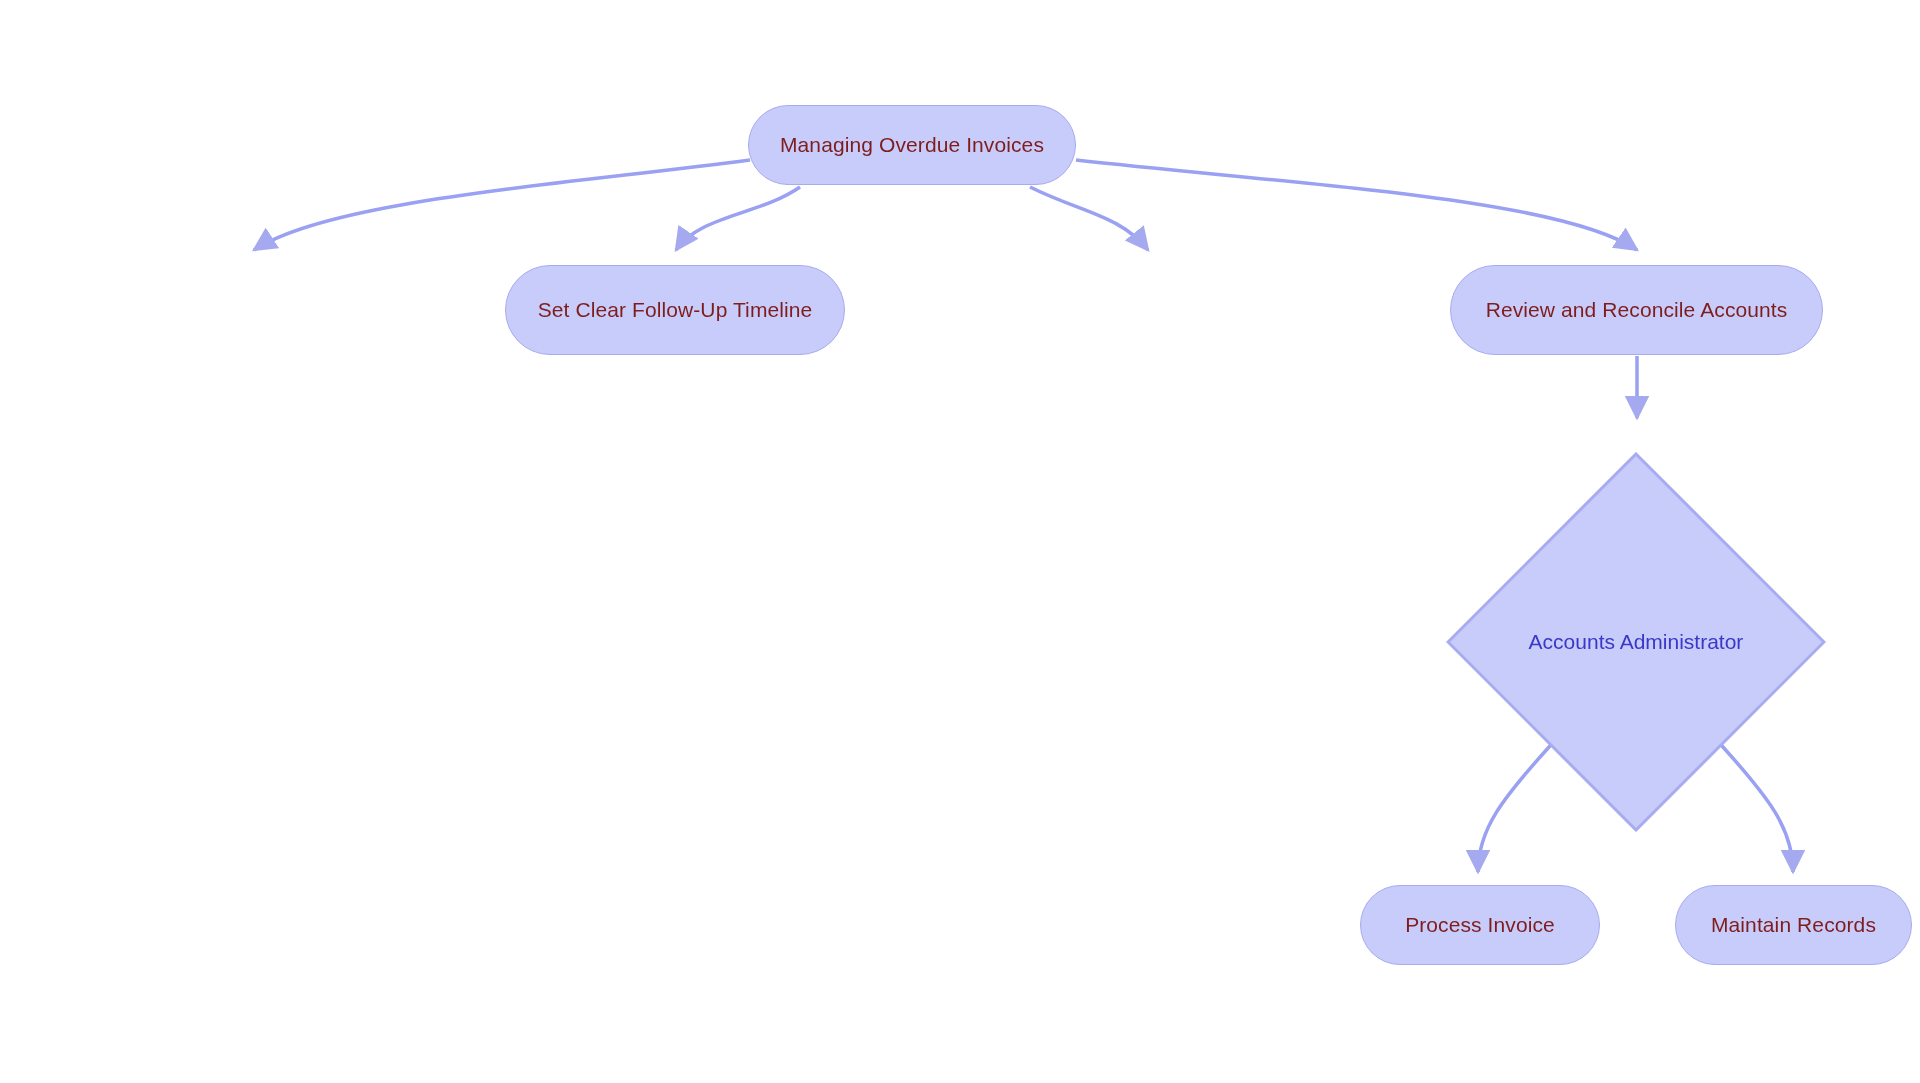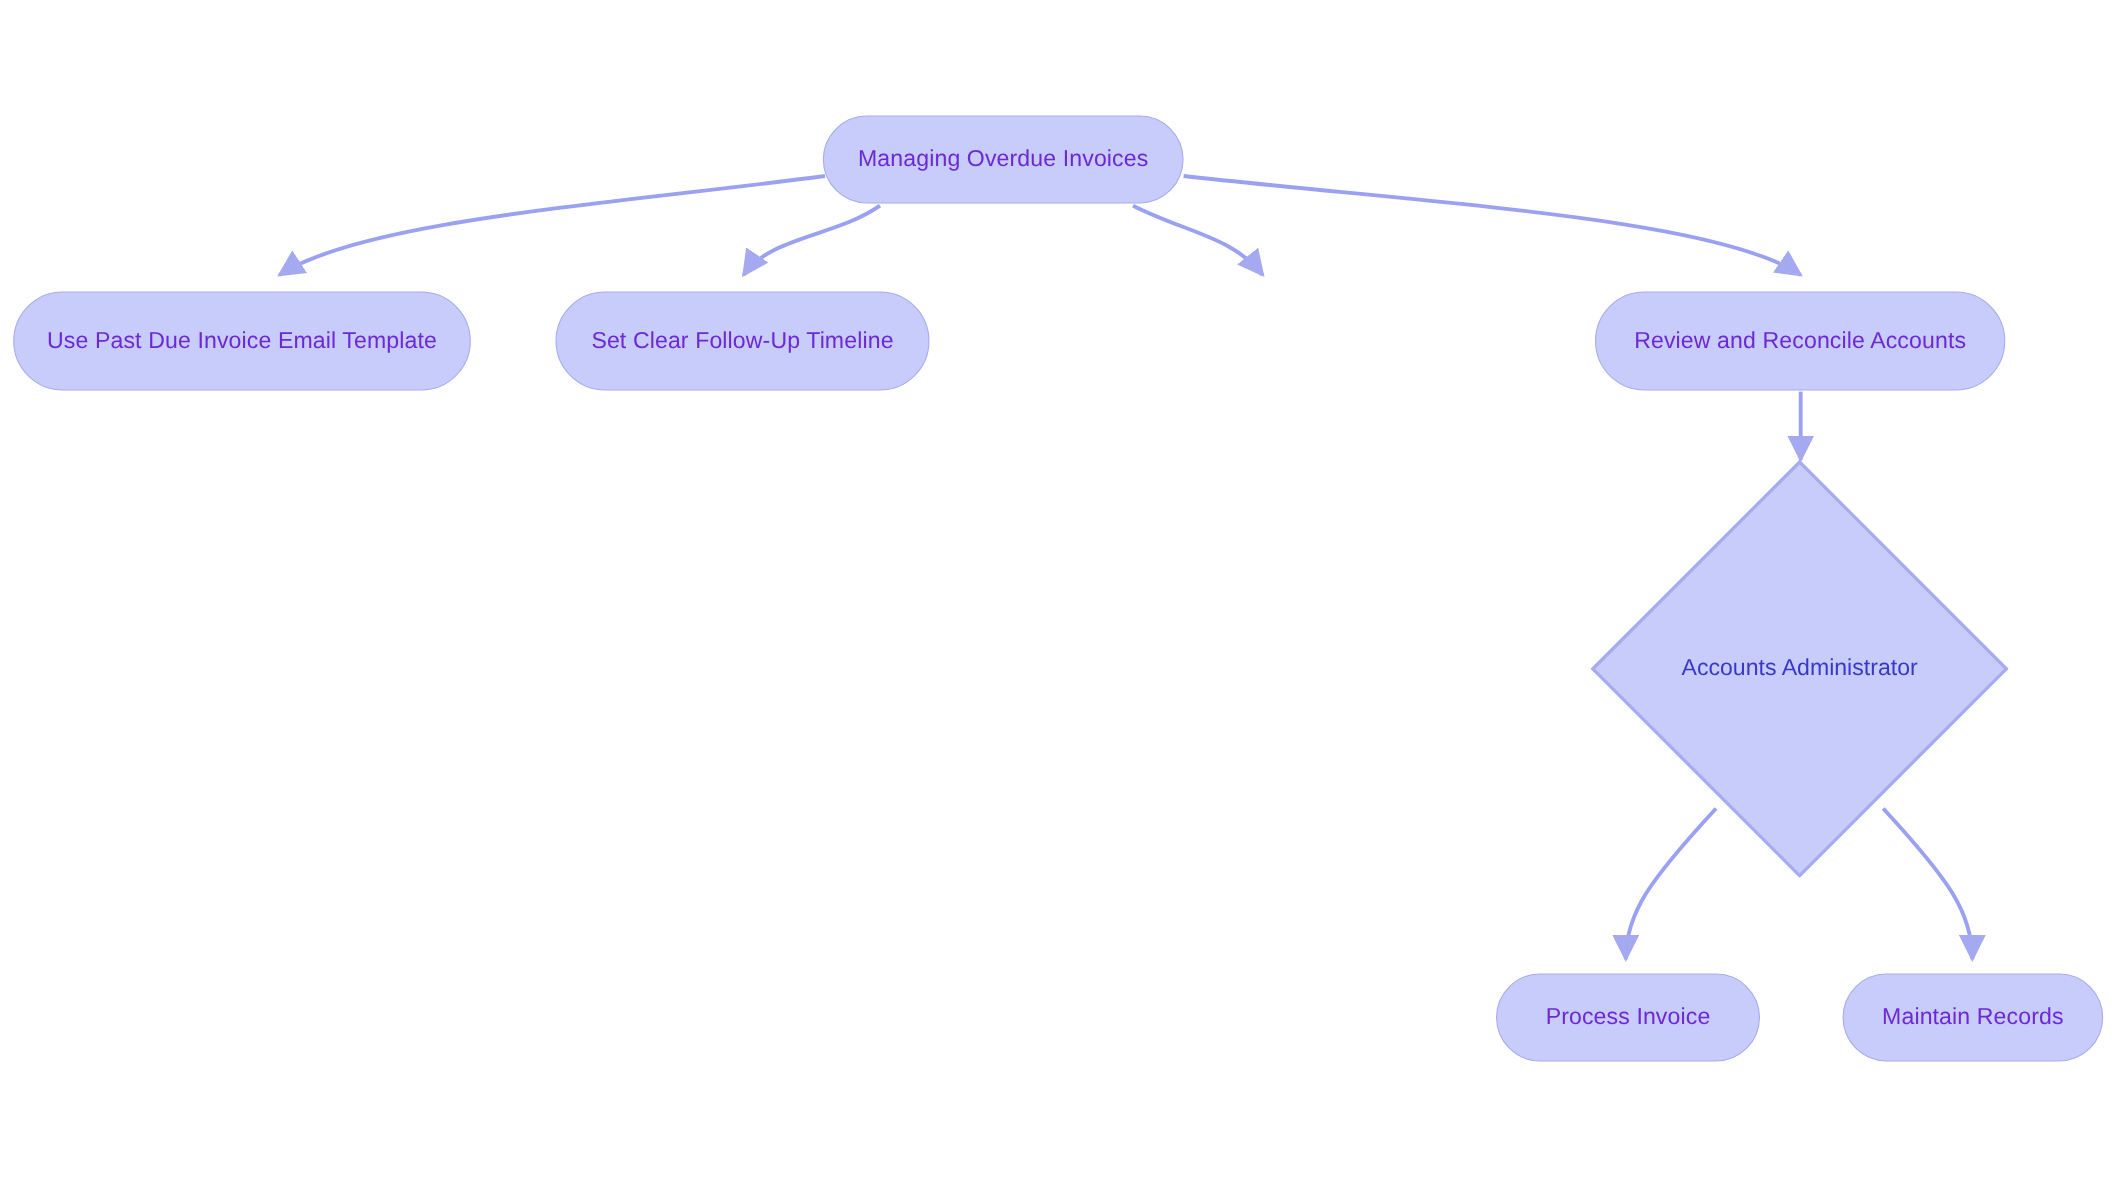--- a/index.html
+++ b/index.html
@@ -28,21 +28,21 @@
     height: 1083px;
     pointer-events: none;
   }
   .node {
     position: absolute;
     box-sizing: border-box;
     display: flex;
     align-items: center;
     justify-content: center;
     text-align: center;
-    color: #6d28d9;
+    color: #7f1d1d;
     font-family: "Liberation Sans", sans-serif;
     font-size: 21px;
     font-weight: 400;
     letter-spacing: 0.1px;
     line-height: 1.2;
     white-space: nowrap;
   }
   .node-rounded {
     background: #c8ccfa;
     border: 1.5px solid #a7abf0;
@@ -94,34 +94,31 @@
 
     <path d="M 1560 735 C 1500 800, 1478 830, 1478 872" fill="none" stroke="#9aa0f2" stroke-width="3.5" marker-end="url(#arrow)"></path>
 
     <path d="M 1712 735 C 1772 800, 1793 830, 1793 872" fill="none" stroke="#9aa0f2" stroke-width="3.5" marker-end="url(#arrow)"></path>
   </svg>
 
   <div class="node node-rounded" style="left:748px; top:105px; width:328px; height:80px;">
     <span>Managing Overdue Invoices</span>
   </div>
 
-  <div class="node node-rounded" style="left:12px; top:265px; width:416px; height:90px;">
-    <span>Use Past Due Invoice Email Template</span>
-  </div>
 
   <div class="node node-rounded" style="left:505px; top:265px; width:340px; height:90px;">
     <span>Set Clear Follow-Up Timeline</span>
   </div>
 
 
   <div class="node node-rounded" style="left:1450px; top:265px; width:373px; height:90px;">
     <span>Review and Reconcile Accounts</span>
   </div>
 
-  <div class="node-diamond-wrap" style="left:1446px; top:418px; width:380px; height:380px;">
+  <div class="node-diamond-wrap" style="left:1446px; top:452px; width:380px; height:380px;">
     <svg class="node-diamond-shape" viewBox="0 0 380 380" xmlns="http://www.w3.org/2000/svg">
       <polygon points="190,2 378,190 190,378 2,190" fill="#c8ccfa" stroke="#a7abf0" stroke-width="3"></polygon>
     </svg>
     <span class="node-diamond-label">Accounts Administrator</span>
   </div>
 
   <div class="node node-rounded" style="left:1360px; top:885px; width:240px; height:80px;">
     <span>Process Invoice</span>
   </div>
 

